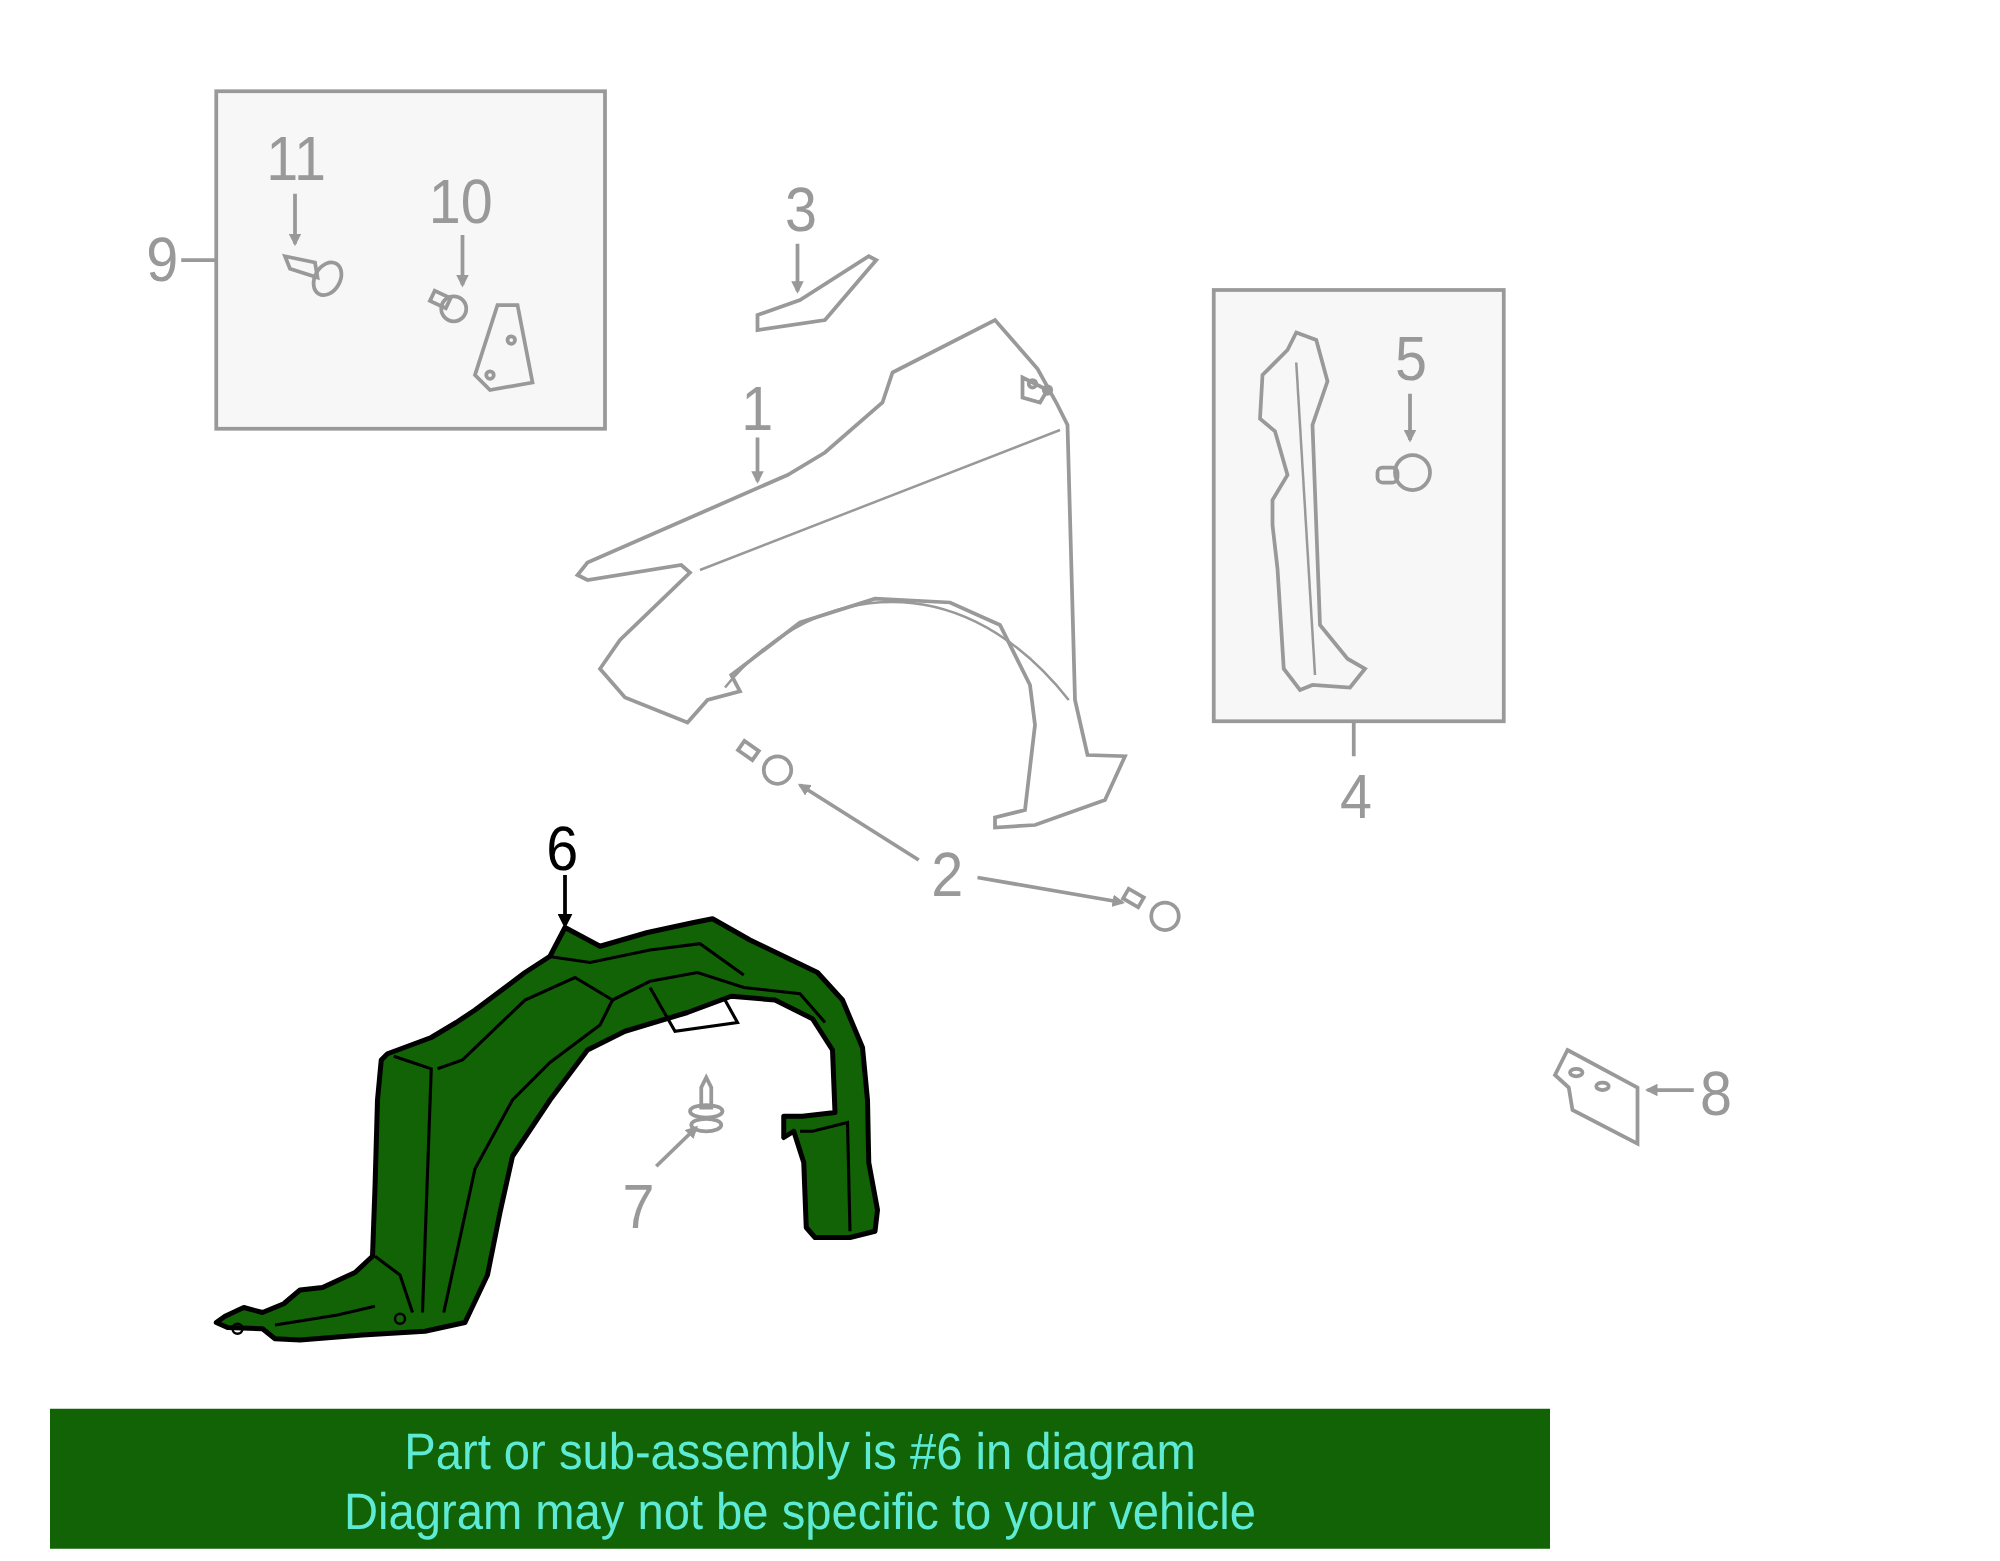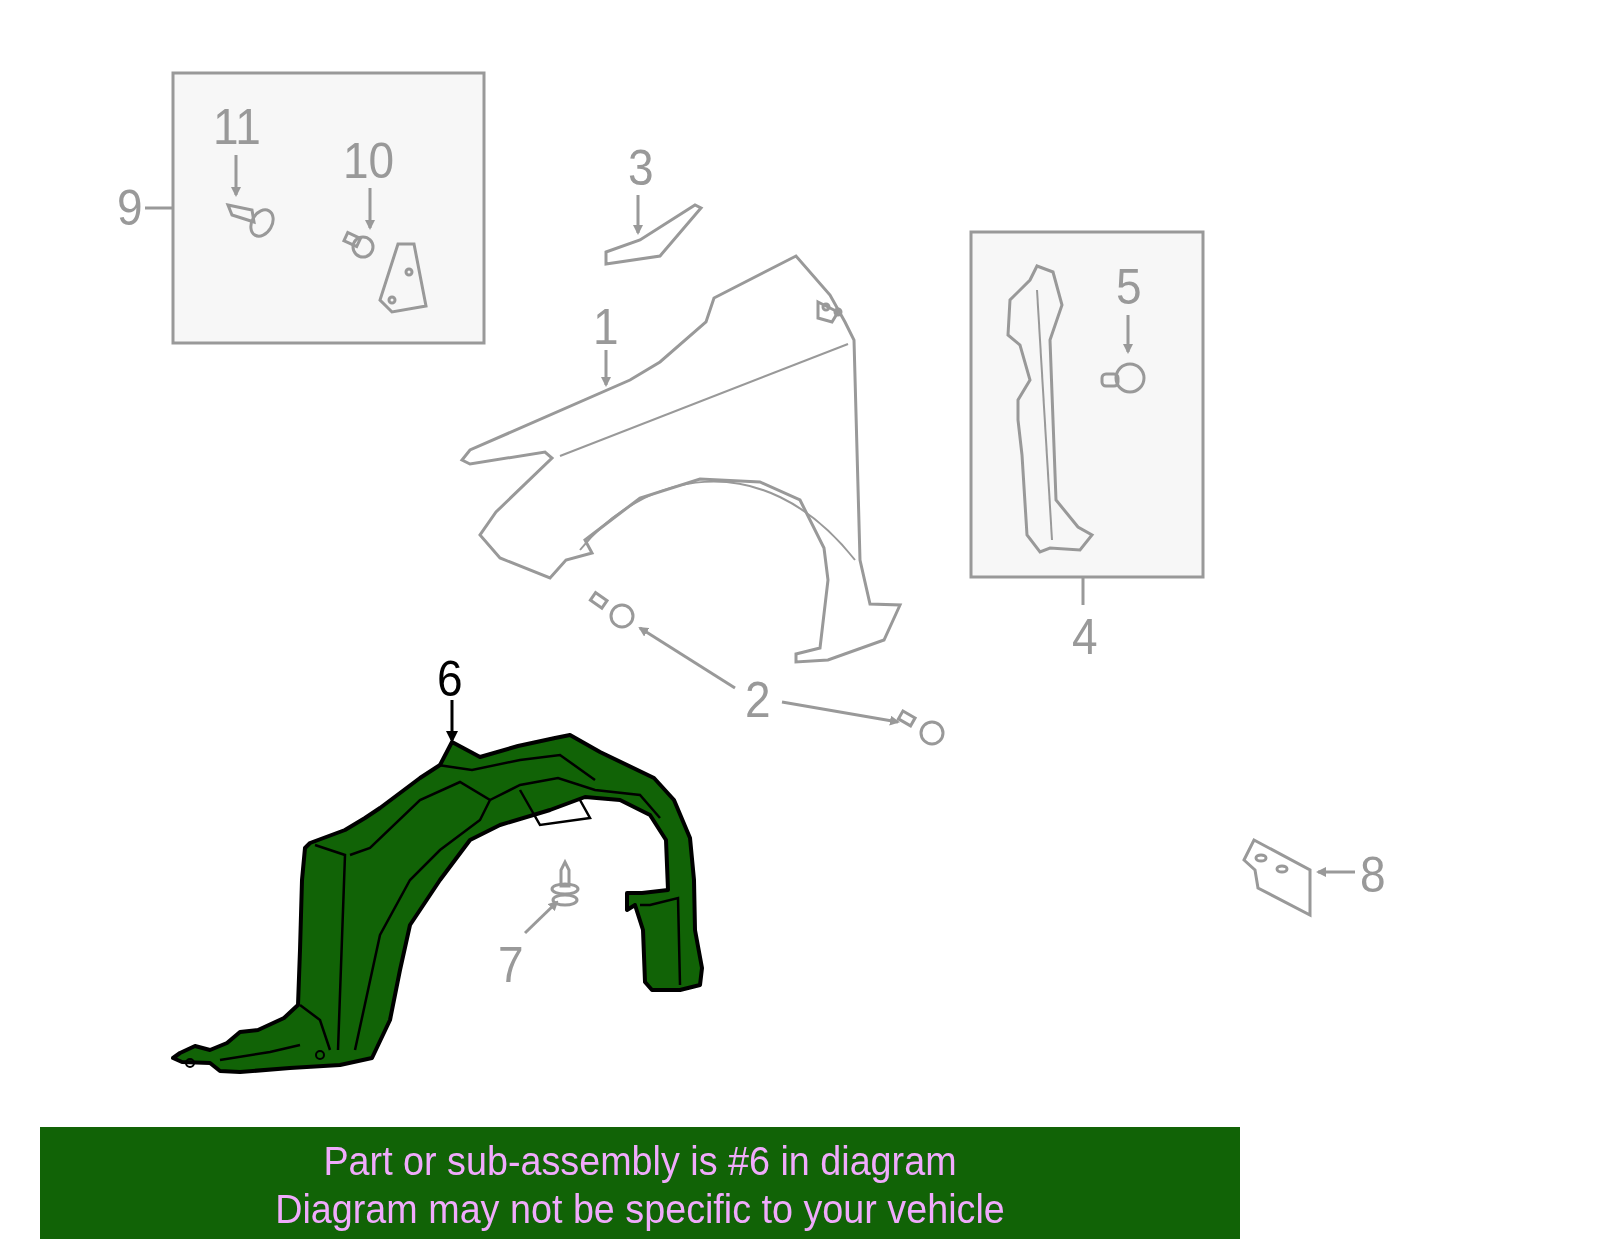--- a/index.html
+++ b/index.html
@@ -1,20 +1,20 @@
 <!DOCTYPE html>
 <html><head>
 <meta charset="utf-8">
 <style>
   html, body { margin: 0; padding: 0; background: #ffffff; }
   body { width: 1600px; height: 1249px; position: relative; overflow: hidden; font-family: "Liberation Sans", sans-serif; }
   #diagram { position: absolute; left: 0; top: 0; width: 1600px; height: 1249px; }
   .callout { position: absolute; font-family: "Liberation Sans", sans-serif; font-size: 50px; line-height: 1; color: #999999; transform: scaleX(0.92); transform-origin: left top; }
   .callout.active { color: #000000; }
-  .banner { position: absolute; left: 40px; top: 1127px; width: 1200px; height: 112px; background: #116306; text-align: center; color: #f0abfc; }
+  .banner { position: absolute; left: 40px; top: 1127px; width: 1200px; height: 112px; background: #116306; text-align: center; color: #5eead4; }
   .banner .line { font-family: "Liberation Sans", sans-serif; font-size: 41px; line-height: 48px; transform: scaleX(0.92); }
   .banner .line1 { margin-top: 10px; }
 </style>
 </head>
 <body>
 
 <svg id="diagram" viewBox="0 0 1600 1249" xmlns="http://www.w3.org/2000/svg">
   <defs>
     <marker id="arrowGray" markerWidth="10" markerHeight="10" refX="8" refY="5" orient="auto" markerUnits="userSpaceOnUse">
       <path d="M0,0 L10,5 L0,10 Z" fill="#999999"></path>

